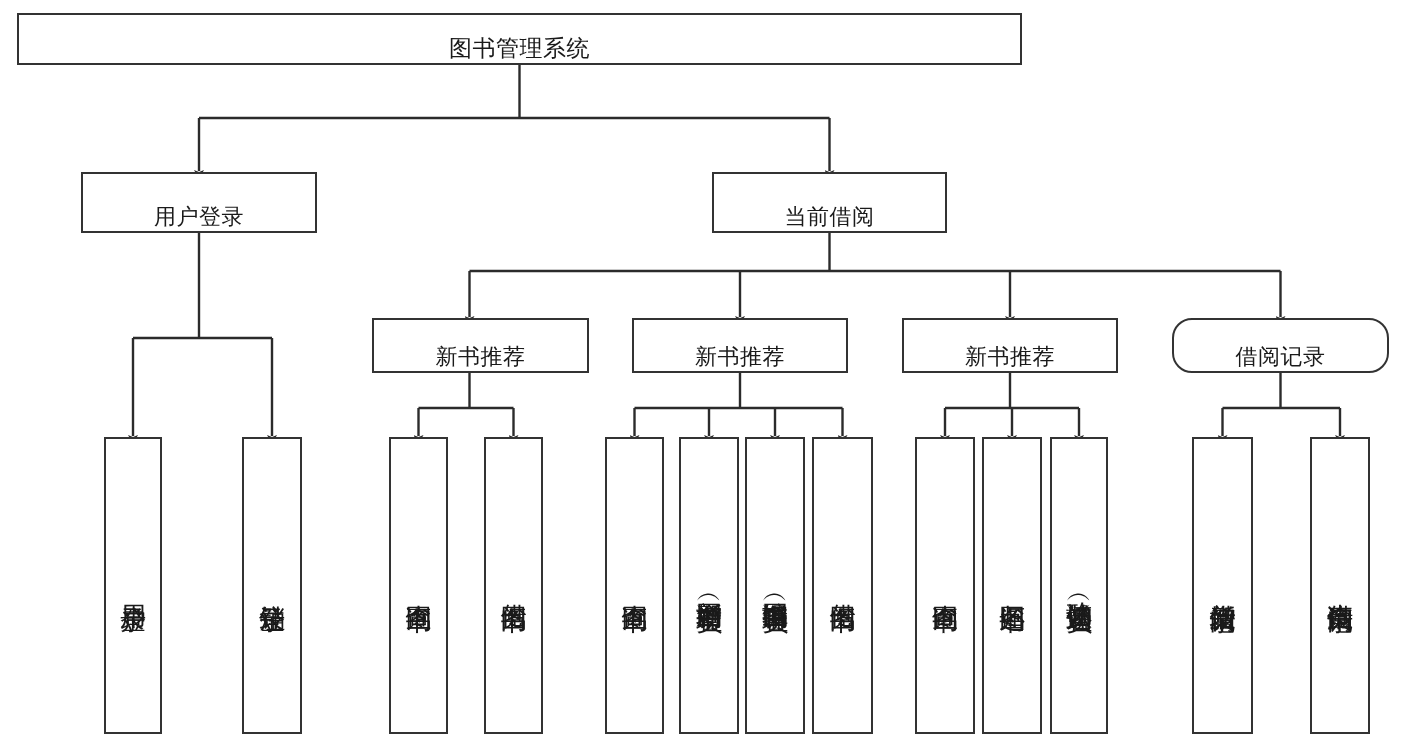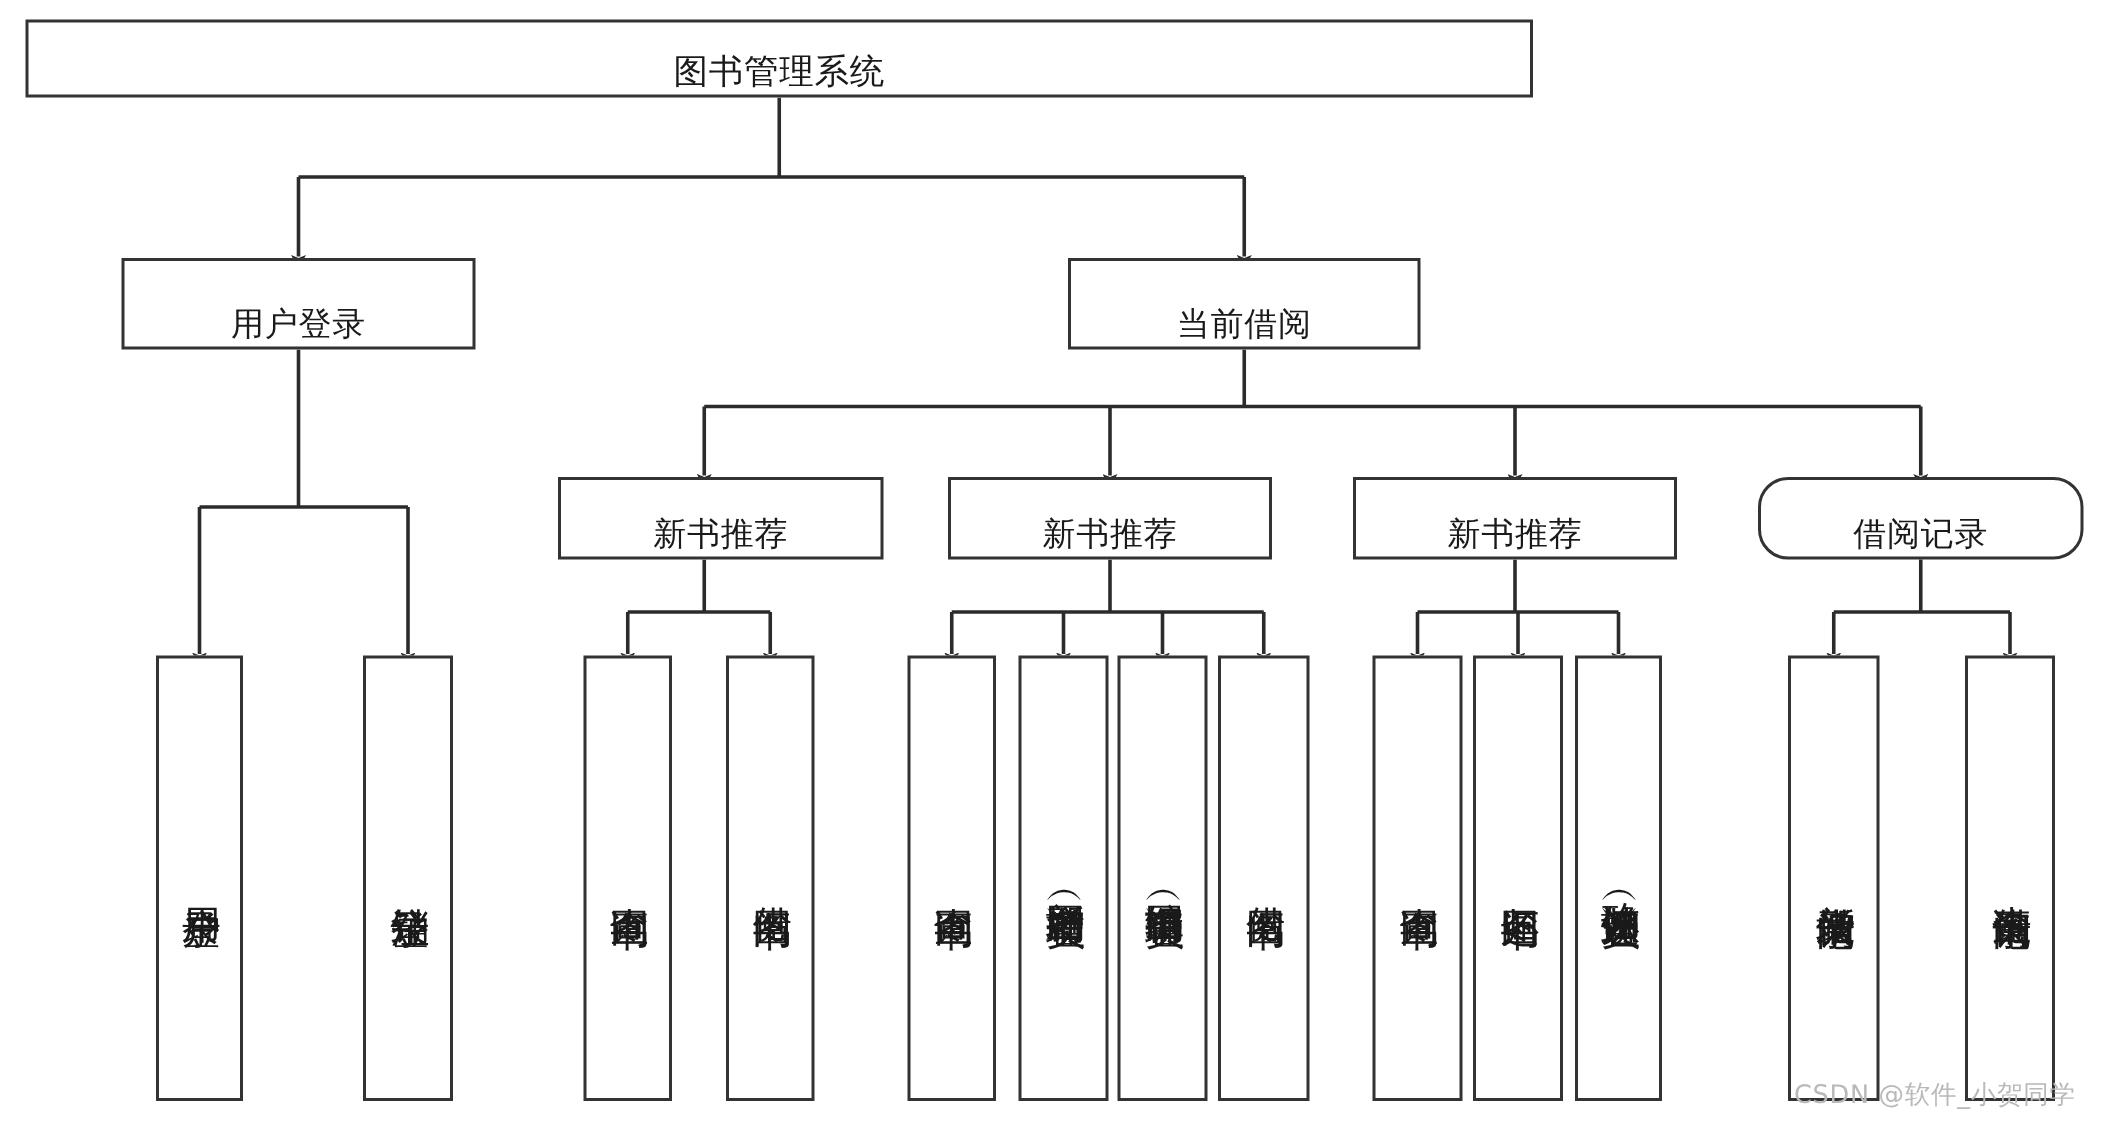--- a/index.html
+++ b/index.html
@@ -177,15 +177,14 @@
         <span class="label">确认归还（管理员）</span>
       </div>
       <div class="node vert" style="left: 1192px; top: 437px; width: 61px; height: 297px;">
         <span class="label">新增借阅记录</span>
       </div>
       <div class="node vert" style="left: 1310px; top: 437px; width: 60px; height: 297px;">
         <span class="label">查询借阅记录</span>
       </div>
     </div>
 
-  <div class="watermark" style="left: 1196px; top: 718px;">CSDN @软件_小贺同学</div>
 
 </div>
 
 </body></html>

